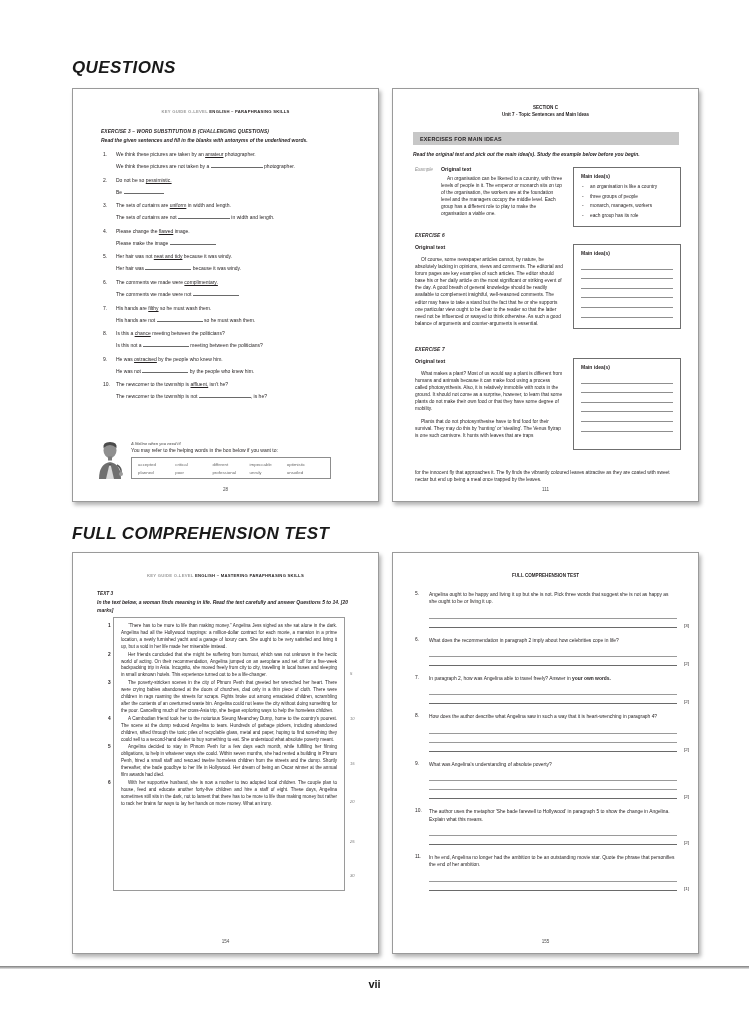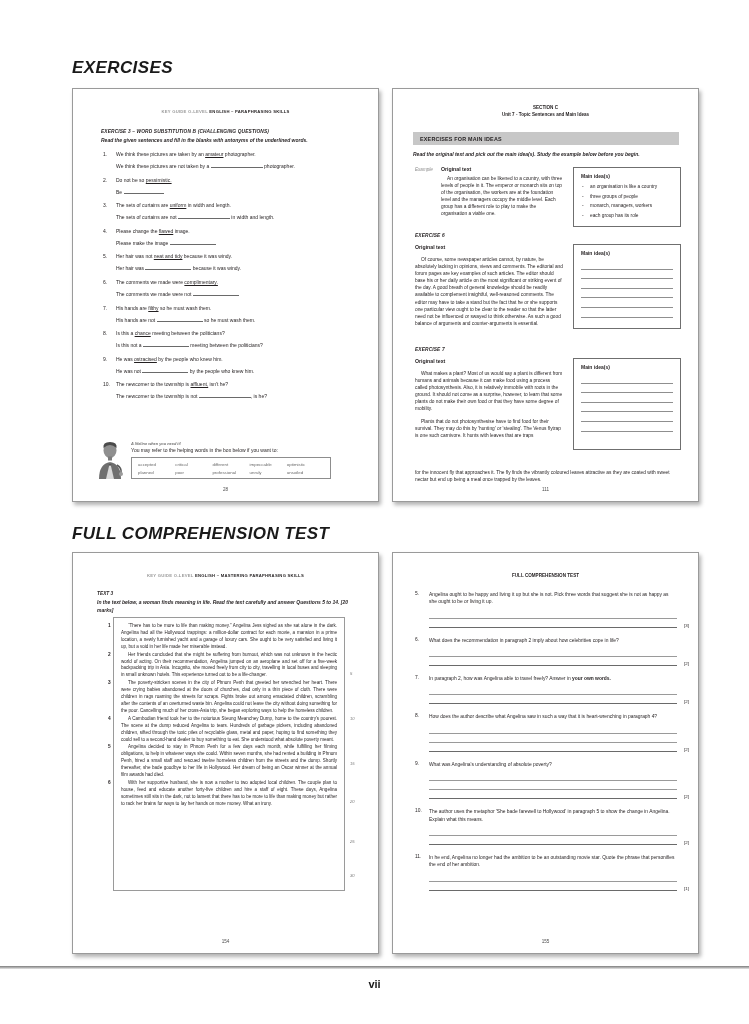--- a/index.html
+++ b/index.html
@@ -250,21 +250,21 @@
     position: absolute; left: 0; right: 0; top: 978px;
     text-align: center;
     font-size: 11px; font-weight: bold; color: #1a1a1a;
   }
 </style>
 </head>
 <body>
 
 <div class="page-wrap">
 
-  <div class="section-heading" id="heading-exercises">EXERCISES</div>
+  <div class="section-heading" id="heading-exercises">QUESTIONS</div>
 
   <div class="book-page" id="page-28">
     <div class="pg-inner">
       <div class="run-head" id="rh-28">
         <span class="brand">KEY GUIDE O-LEVEL</span>
         <span>ENGLISH – PARAPHRASING SKILLS</span>
       </div>
 
       <div class="ex-title" style="left:28px; top:40px;">EXERCISE 3 – WORD SUBSTITUTION B (CHALLENGING QUESTIONS)</div>
       <div class="ex-instr" style="left:28px; top:48px; width:252px;">Read the given sentences and fill in the blanks with antonyms of the underlined words.</div>

